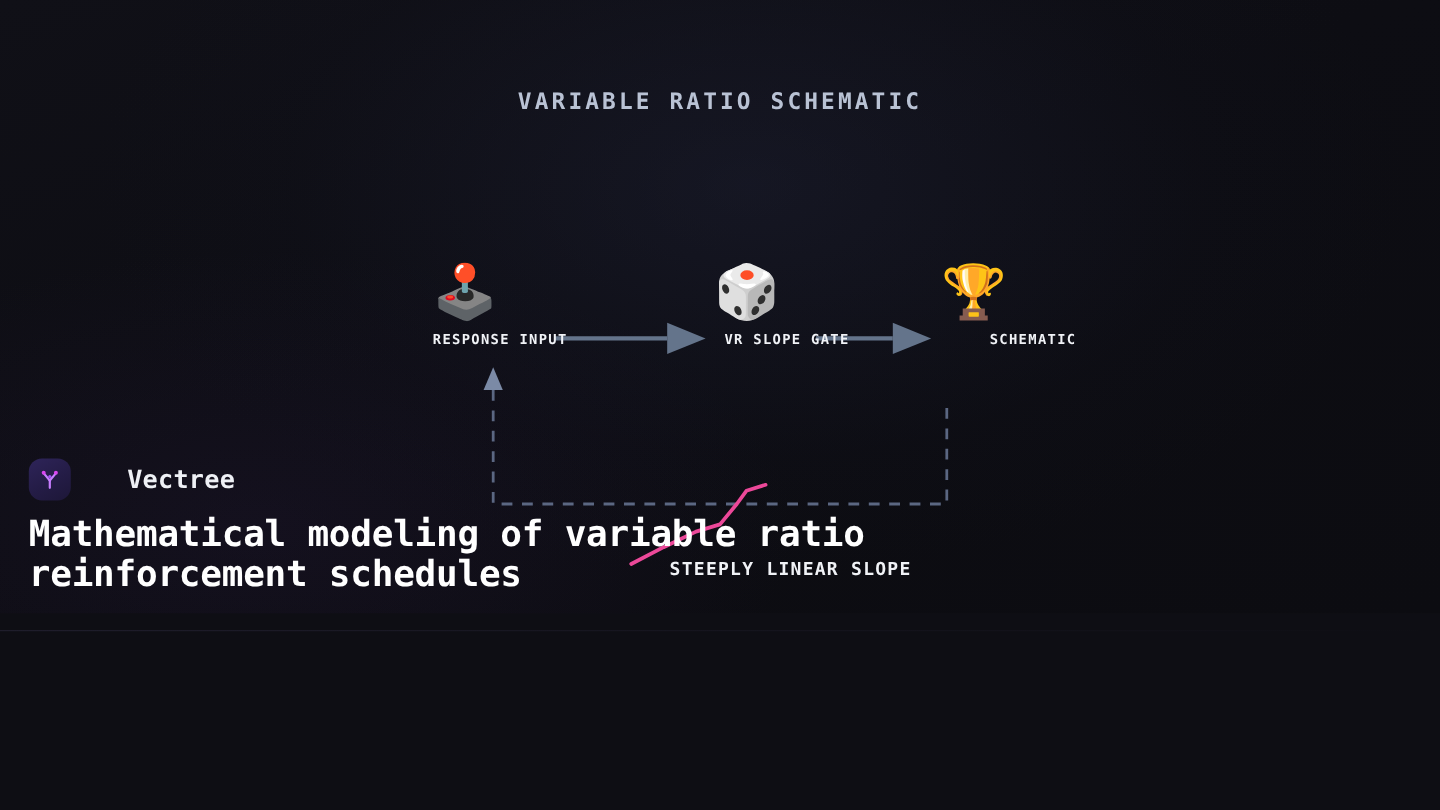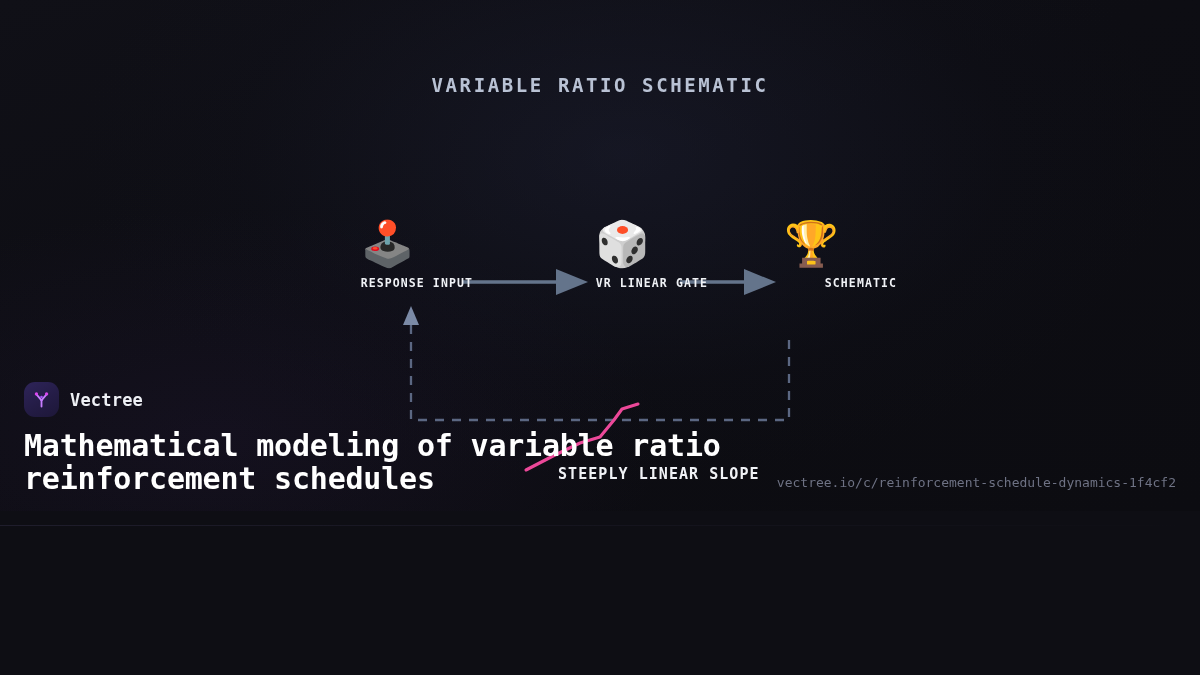--- a/index.html
+++ b/index.html
@@ -103,24 +103,25 @@
   #brand-logo {
     width:35px; height:35px;
     border-radius:11px;
     background:linear-gradient(150deg,#2e2459 0%,#241c46 55%,#1d1738 100%);
     display:flex; align-items:center; justify-content:center;
     flex:0 0 auto;
   }
 
   #brand-name {
     font-family:"DejaVu Sans Mono","Liberation Mono",monospace;
-    font-size:17px;
+    font-size:21px;
     font-weight:700;
     color:#eef0f5;
     letter-spacing:0.2px;
+    margin-left:36px;
   }
 
   #headline-row {
     display:flex;
     align-items:flex-end;
     justify-content:space-between;
     gap:40px;
   }
 
   #headline {
@@ -171,21 +172,21 @@
     </g>
   </svg>
 
   <div class="flow-node" id="node-response">
     <span class="node-emoji">🕹️</span>
     <span class="node-label">RESPONSE INPUT</span>
   </div>
 
   <div class="flow-node" id="node-gate">
     <span class="node-emoji">🎲</span>
-    <span class="node-label">VR LINEAR GATE</span>
+    <span class="node-label">VR SLOPE GATE</span>
   </div>
 
   <div class="flow-node" id="node-reinf">
     <span class="node-emoji">🏆</span>
     <span class="node-label">SCHEMATIC</span>
   </div>
 
   <div id="curve-label">STEEPLY LINEAR SLOPE</div>
 
   <div id="footer-divider"></div>
@@ -202,17 +203,16 @@
           <circle cx="6.2" cy="5.6" r="1.9" fill="#d946ef"></circle>
           <circle cx="17.8" cy="5.6" r="1.9" fill="#d946ef"></circle>
           <circle cx="12" cy="9.2" r="1.5" fill="#a855f7"></circle>
         </svg>
       </div>
       <div id="brand-name">Vectree</div>
     </div>
 
     <div id="headline-row">
       <div id="headline">Mathematical modeling of variable ratio reinforcement schedules</div>
-      <div id="footer-url">vectree.io/c/reinforcement-schedule-dynamics-1f4cf2</div>
     </div>
   </div>
 
 </div>
 
 </body></html>

